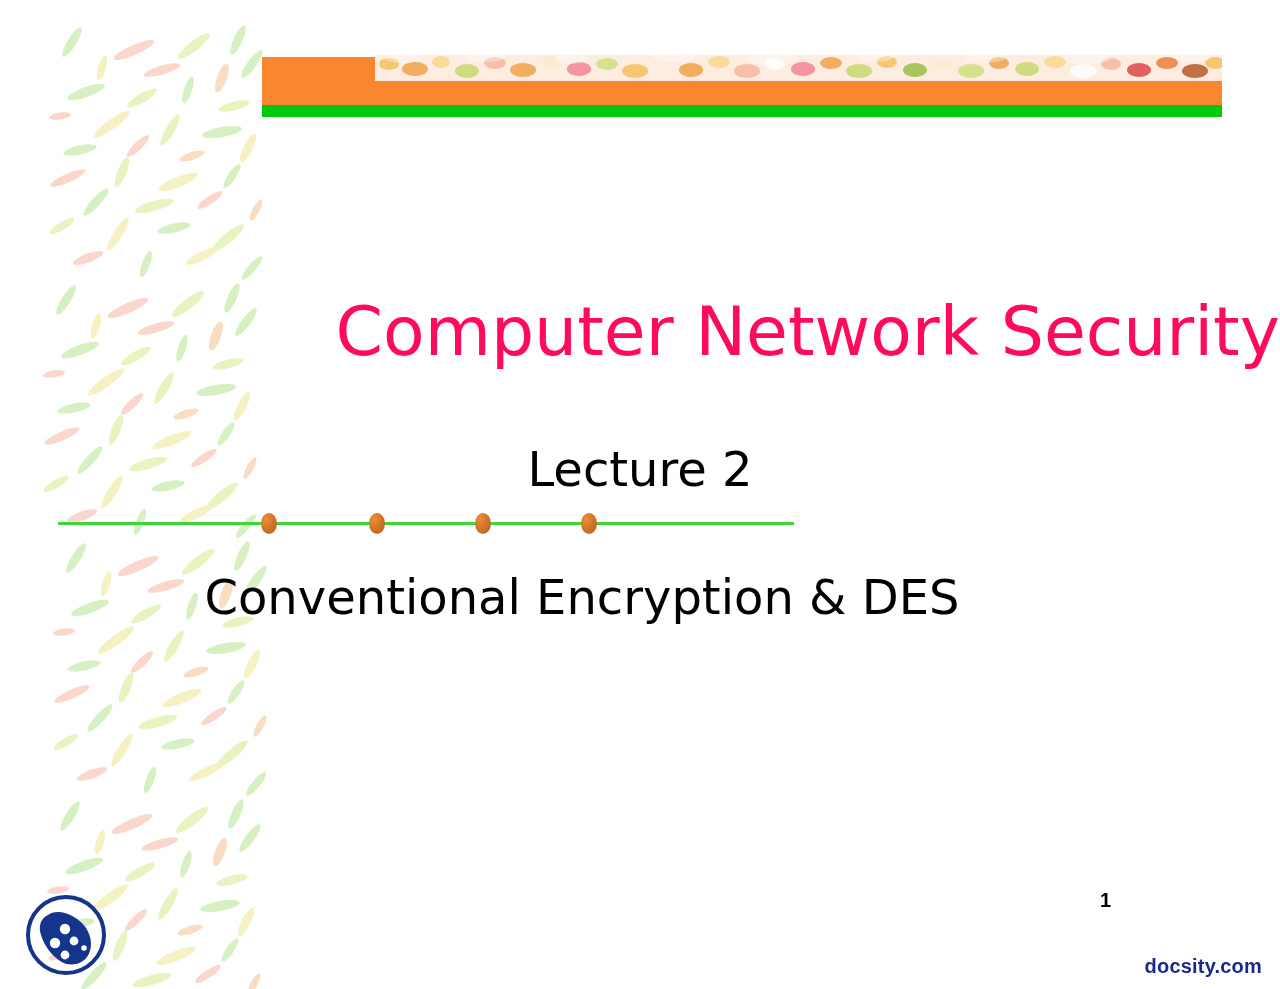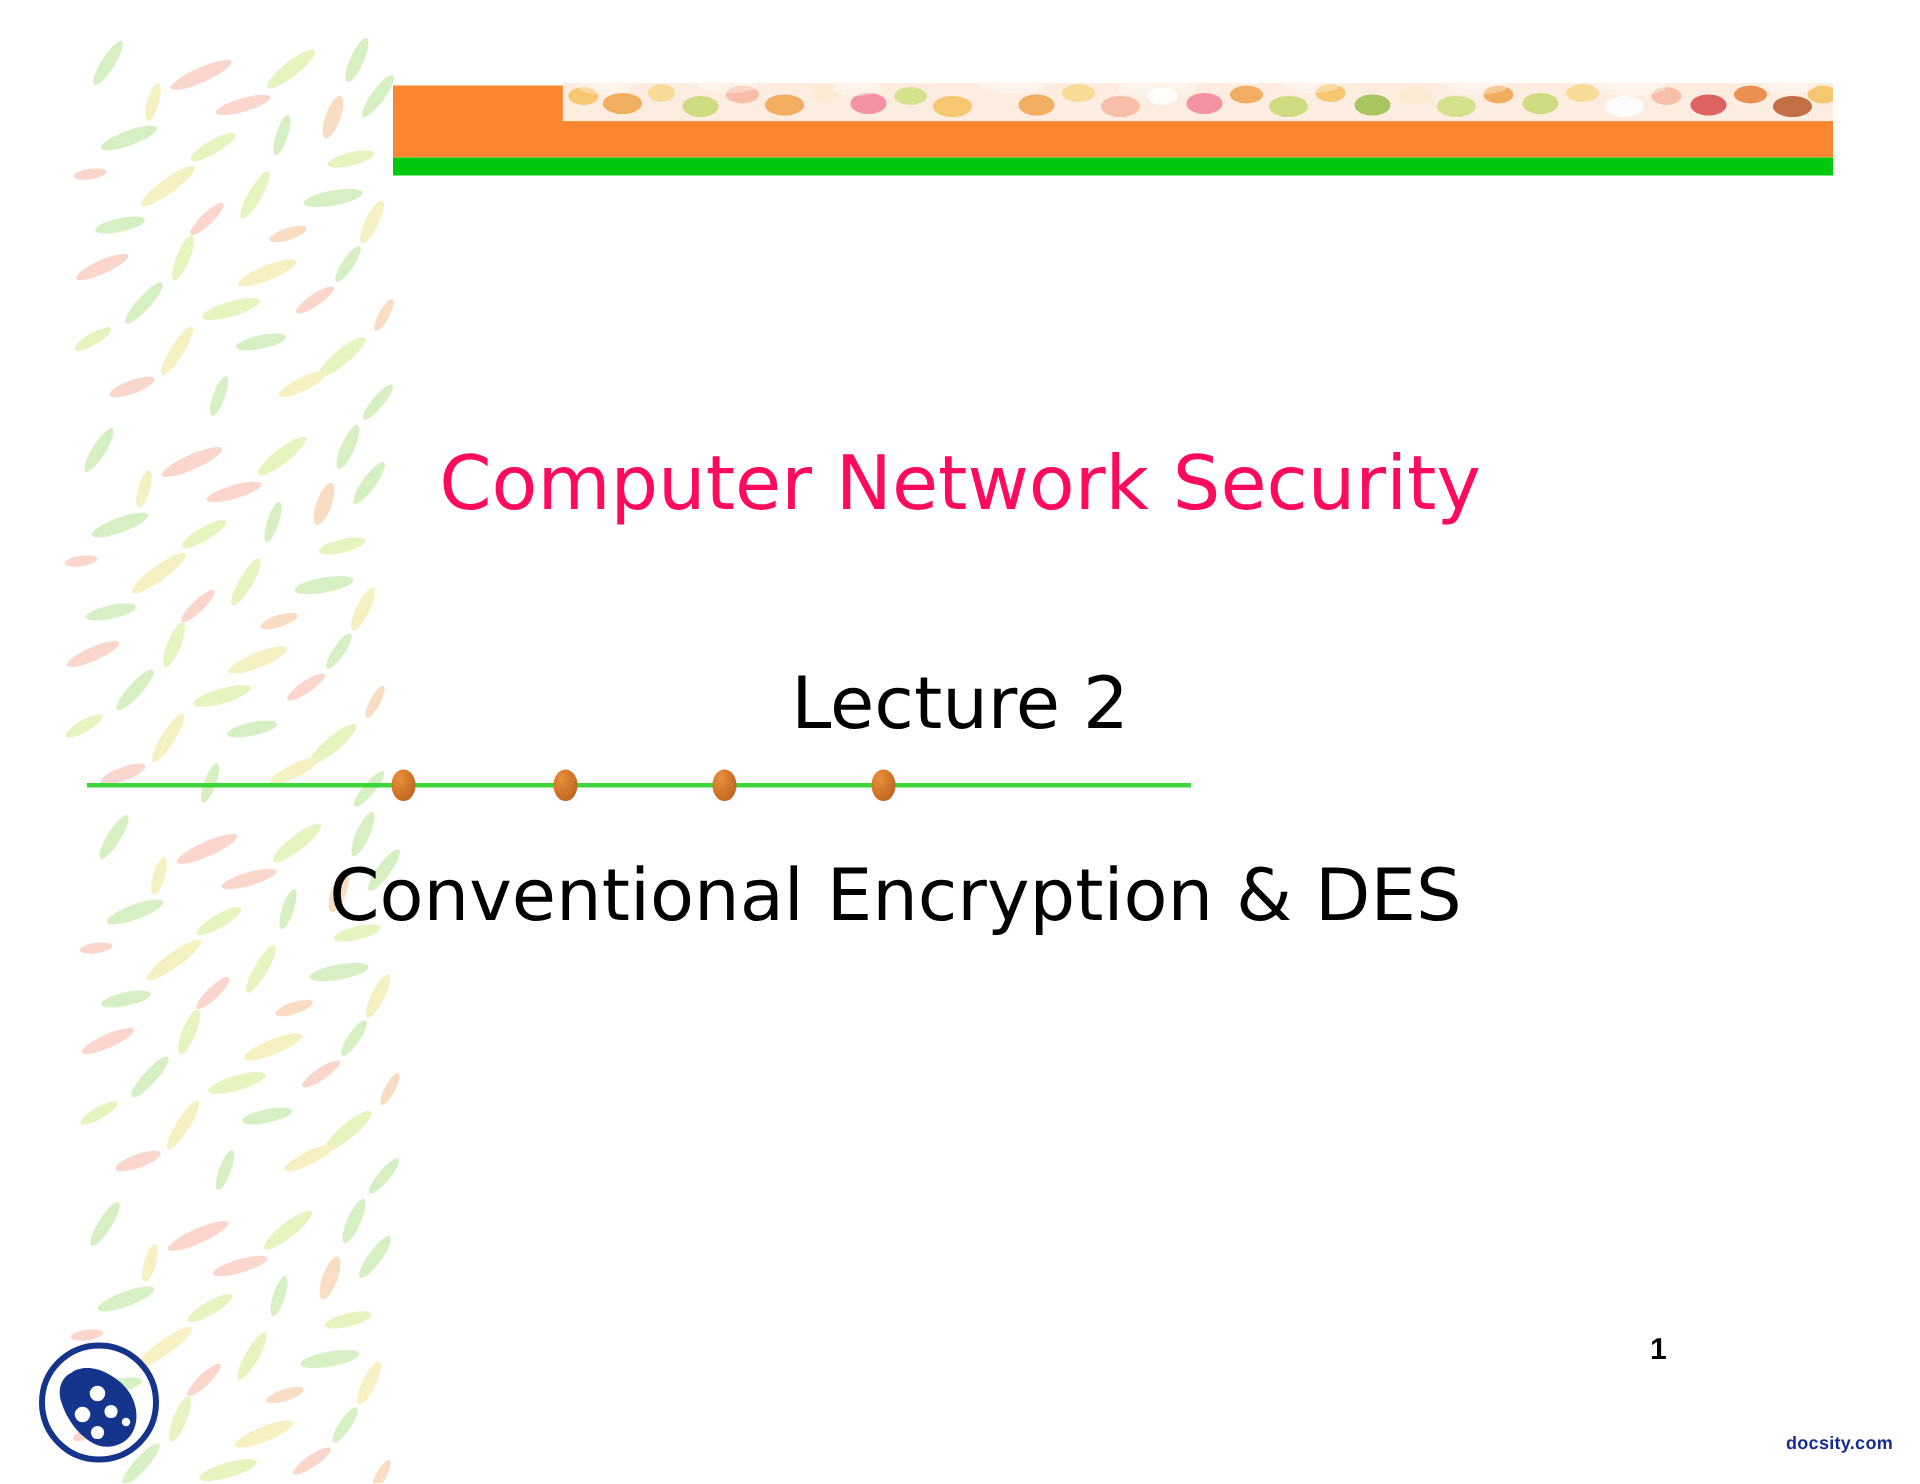--- a/index.html
+++ b/index.html
@@ -57,23 +57,23 @@
     overflow: hidden;
   }
   .header-texture svg { display: block; }
 
   
   .slide-title {
     position: absolute;
     left: 0px;
     top: 296px;
     width: 1280px;
-    text-align: center;
+    text-align: right;
     color: #FF0A5C;
-    font-size: 50px;
+    font-size: 68px;
     font-weight: normal;
     font-family: "DejaVu Sans", sans-serif;
     letter-spacing: 0px;
     line-height: 1.05;
     white-space: nowrap;
   }
   .slide-subtitle {
     position: absolute;
     left: 0px;
     top: 444px;
@@ -91,21 +91,20 @@
     left: 0px;
     top: 572px;
     width: 1164px;
     text-align: center;
     color: #000000;
     font-size: 48px;
     font-weight: normal;
     font-family: "DejaVu Sans", sans-serif;
     line-height: 1.05;
     white-space: nowrap;
-    padding-left: 15px;
   }
 
   
   .divider {
     position: absolute;
     left: 58px;
     top: 513px;
     width: 736px;
     height: 26px;
   }
@@ -144,21 +143,21 @@
     color: #000000;
     font-size: 20px;
     font-weight: bold;
     font-family: "Liberation Sans", sans-serif;
   }
   .watermark {
     position: absolute;
     right: 18px;
     top: 955px;
     color: #1A2A8C;
-    font-size: 12px;
+    font-size: 20px;
     font-weight: bold;
     font-family: "Liberation Sans", sans-serif;
     letter-spacing: 0.2px;
     margin-left: 24px;
   }
 </style>
 </head>
 <body>
 
 <div id="slide">

